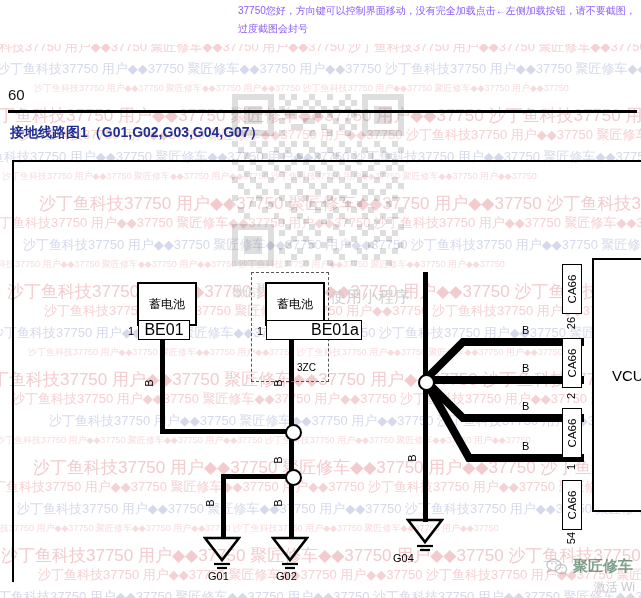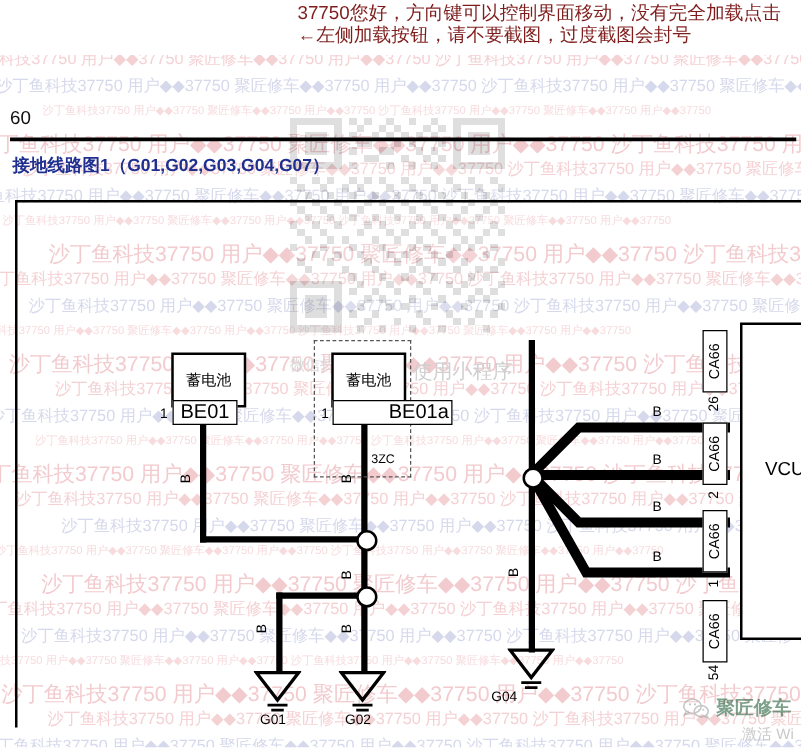--- a/index.html
+++ b/index.html
@@ -42,22 +42,22 @@
     font-size: 12px;
     line-height: 14px;
     color: #111;
     white-space: nowrap;
     cursor: pointer;
   }
   .tb-notice {
     position: absolute;
     left: 238px; top: 2px;
     width: 400px;
-    color: #7f1d1d;
-    font-size: 15px;
+    color: #8b5cf6;
+    font-size: 10px;
     line-height: 18px;
     letter-spacing: 0px;
   }
 
   
   #page {
     position: absolute;
     left: 0; top: 44px;
     width: 641px;
     height: 554px;

